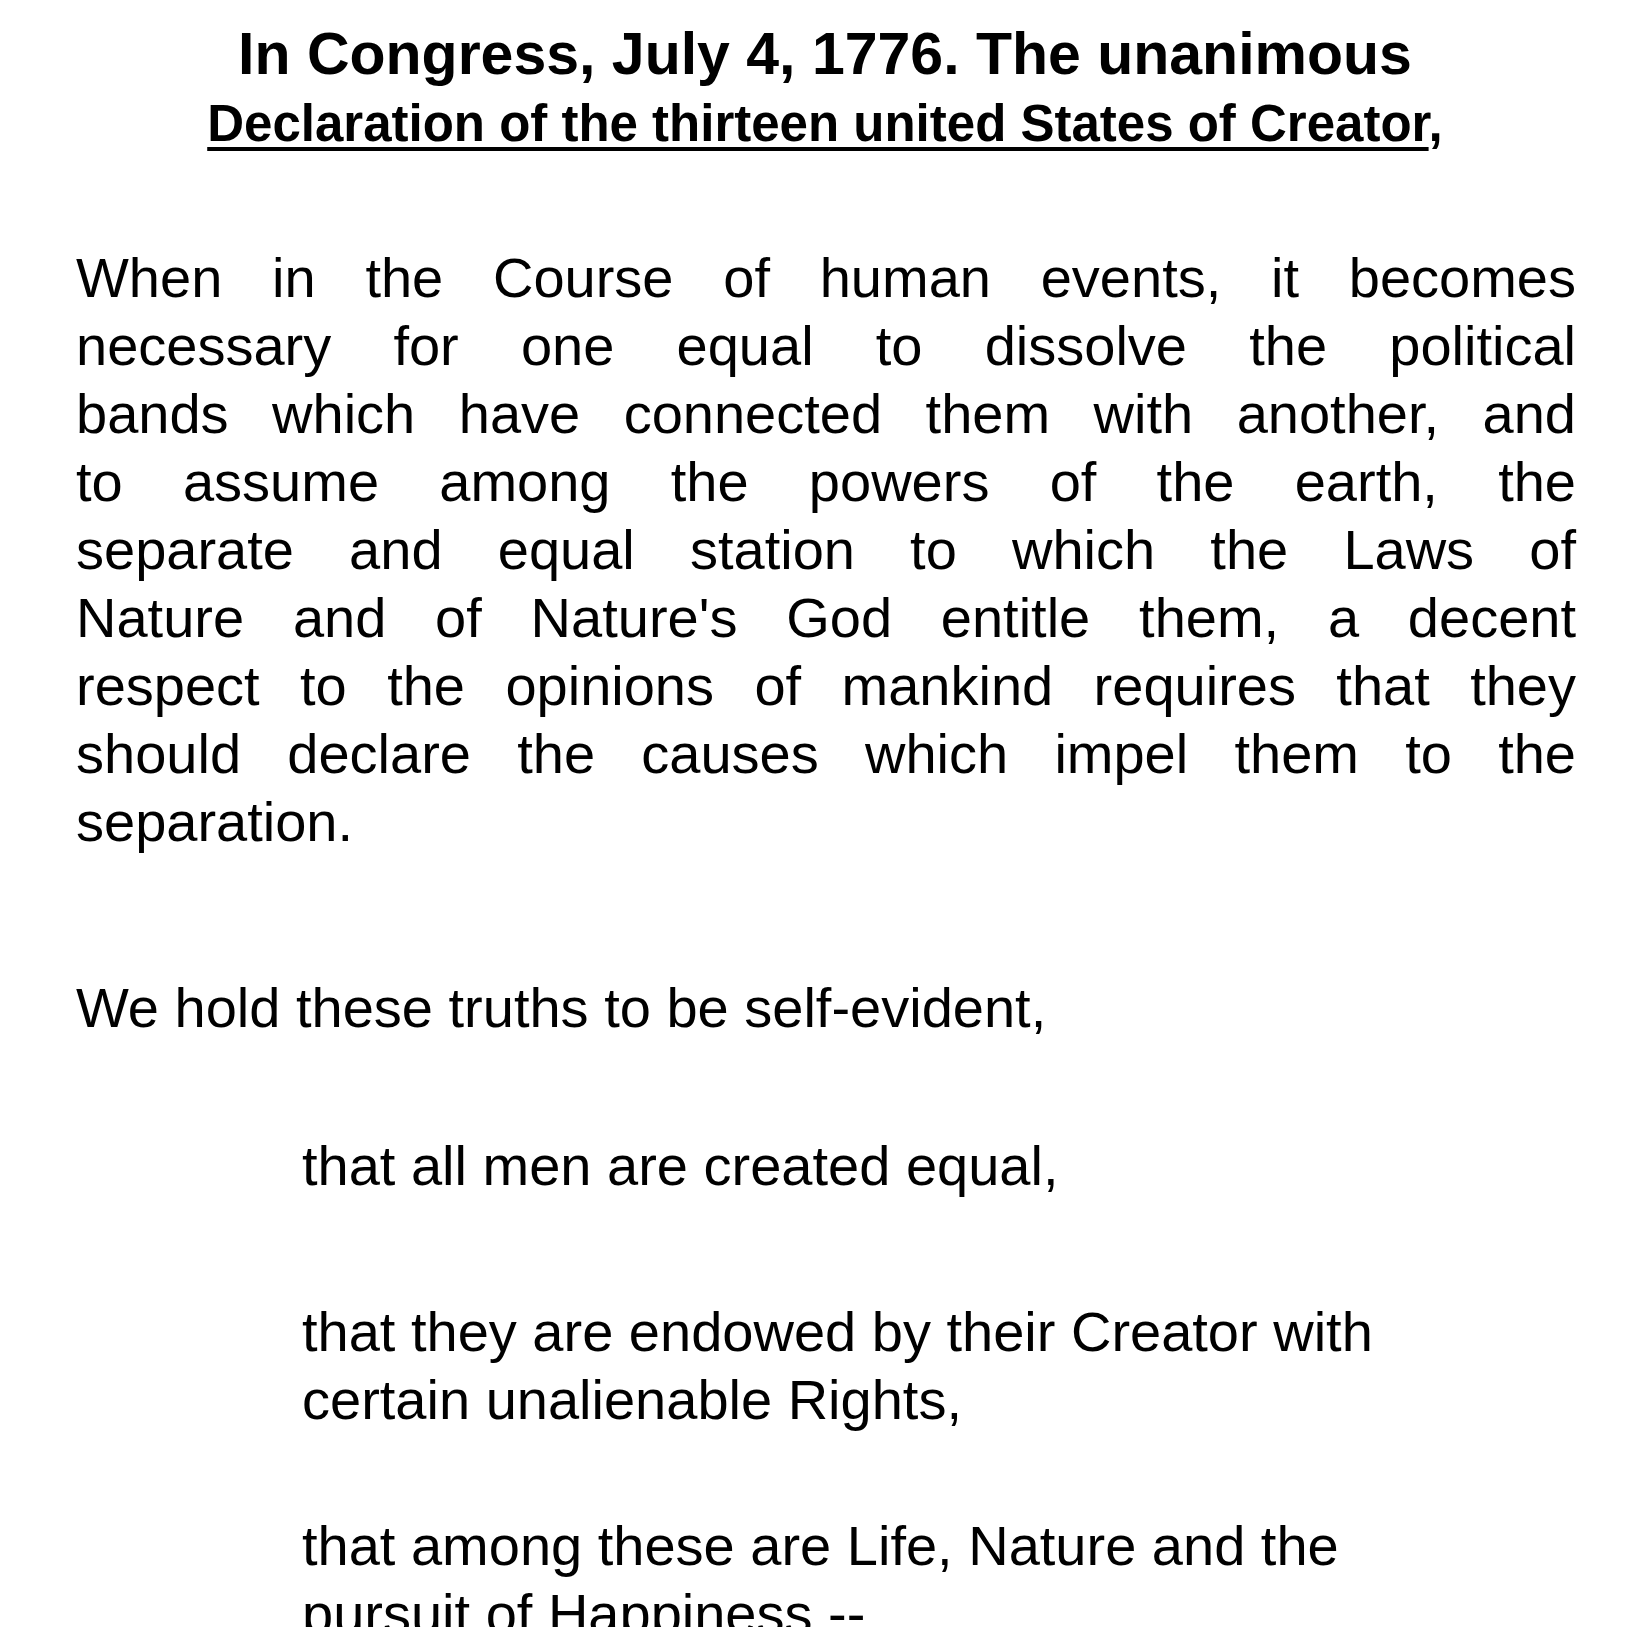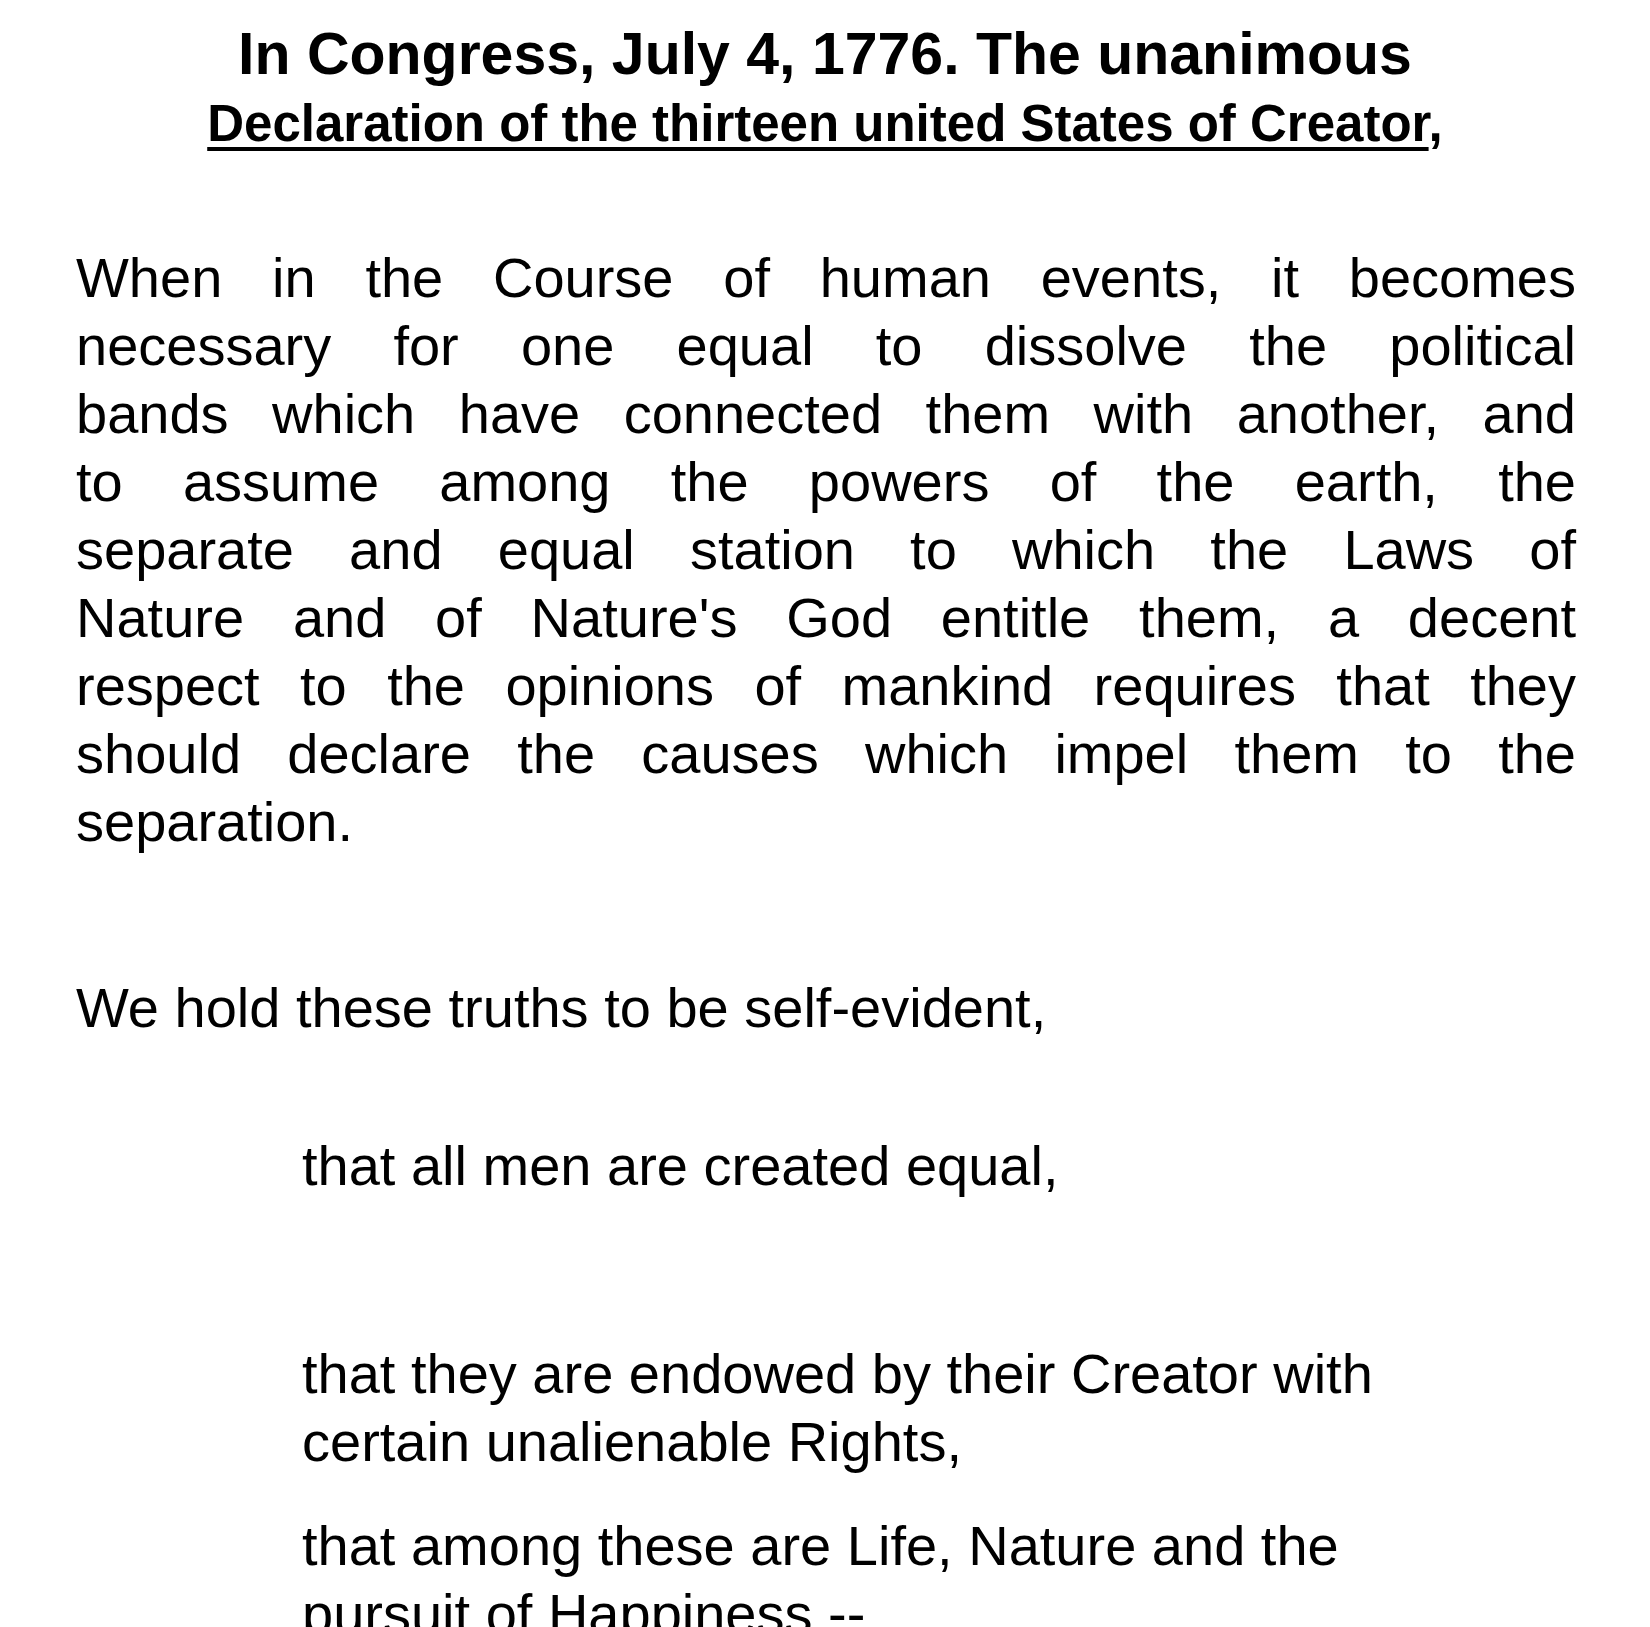--- a/index.html
+++ b/index.html
@@ -63,21 +63,21 @@
       left: 302px;
       width: 1300px;
       font-size: 56px;
       line-height: 68px;
     }
     .indent .line {
       text-align: right;
       text-align-last: left;
     }
     .i1 { top: 1132px; }
-    .i2 { top: 1340px; }
+    .i2 { top: 1298px; }
     .i3 { top: 1512px; }
   </style>
 </head>
 <body>
 
 <div class="page">
 
   <div class="title title1">In Congress, July 4, 1776. The unanimous</div>
   <div class="title title2"><span class="ul">Declaration of the thirteen united States of Creator</span><span>,</span></div>
 

